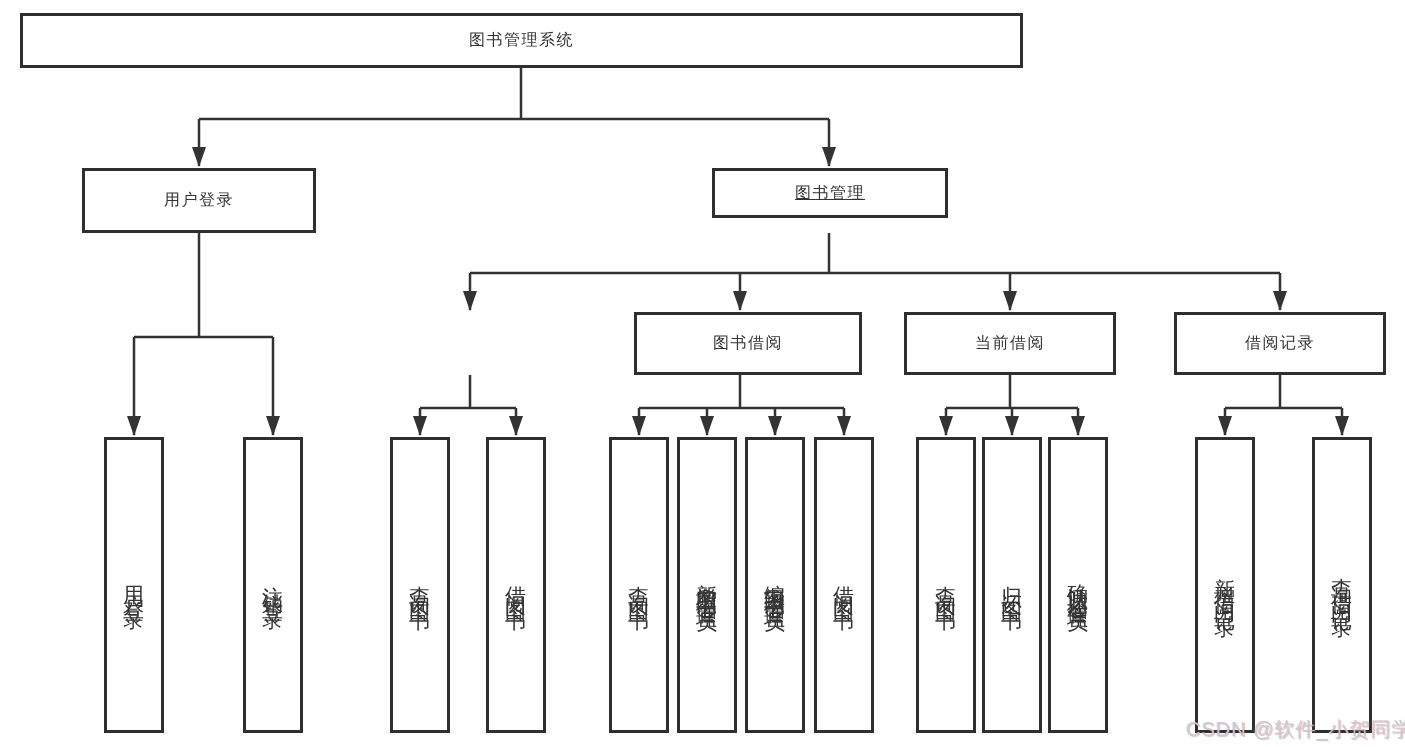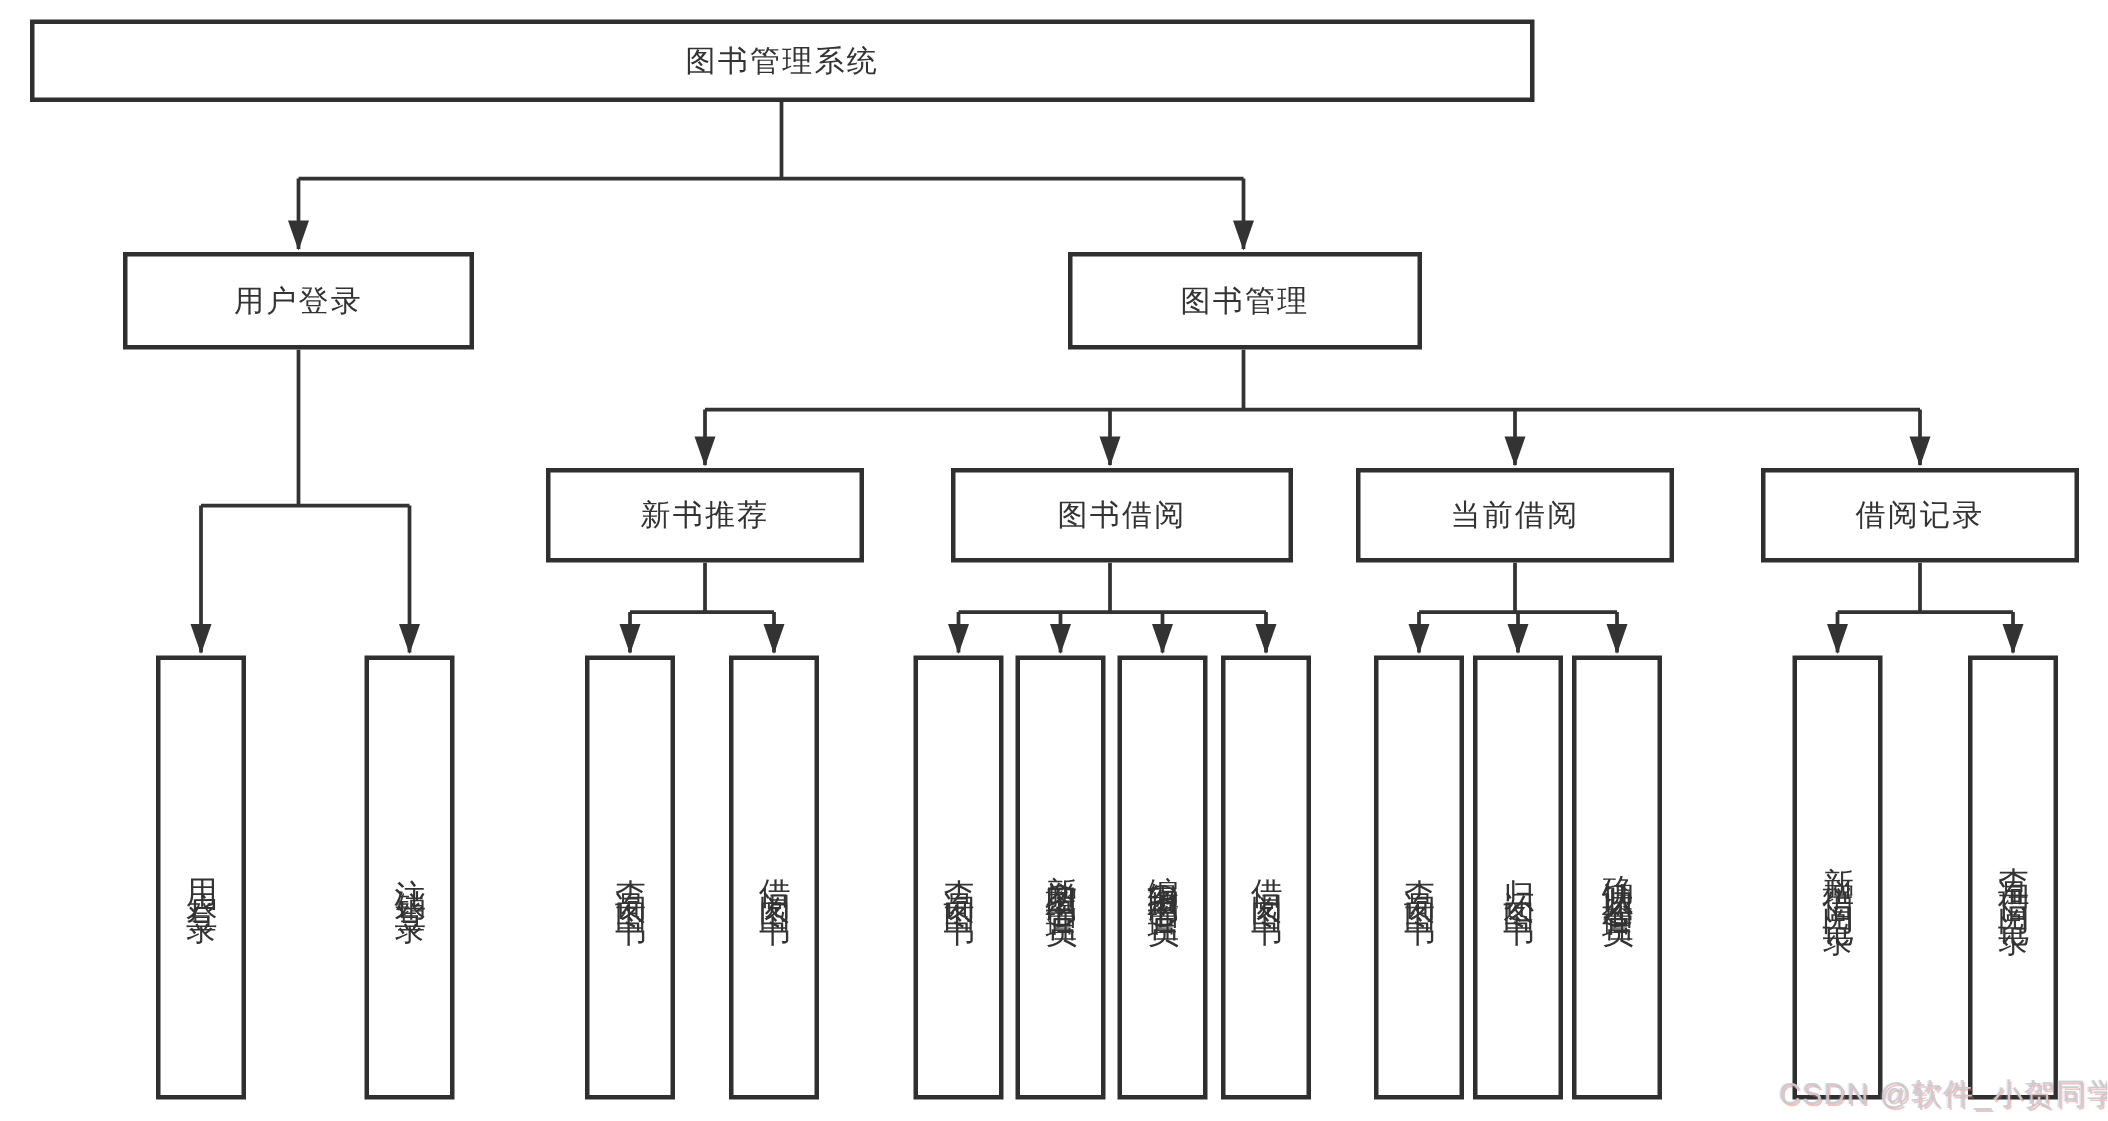--- a/index.html
+++ b/index.html
@@ -23,21 +23,21 @@
   }
   .box {
     position: absolute;
     box-sizing: border-box;
     border: 3px solid #2f2f2f;
     background: #ffffff;
     color: #333333;
     display: flex;
     align-items: center;
     justify-content: center;
-    font-size: 20px;
+    font-size: 16px;
     letter-spacing: 1.5px;
     text-align: center;
     white-space: nowrap;
   }
   .vbox {
     position: absolute;
     box-sizing: border-box;
     border: 3px solid #2f2f2f;
     background: #ffffff;
     color: #333333;
@@ -110,23 +110,22 @@
 
       <path d="M1280,375 V408 M1225,408 H1342"></path>
       <path d="M1225,408 V435" marker-end="url(#arrow)"></path>
       <path d="M1342,408 V435" marker-end="url(#arrow)"></path>
     </g>
   </svg>
 
   <div class="box" style="left:20px; top:13px; width:1003px; height:55px;">图书管理系统</div>
 
   <div class="box" style="left:82px; top:168px; width:234px; height:65px;">用户登录</div>
-  <div class="box" style="left:712px; top:168px; width:236px; height:65px;">图书管理</div>
+  <div class="box" style="left:712px; top:168px; width:236px; height:50px;text-decoration:underline;">图书管理</div>
 
-  <div class="box" style="left:364px; top:312px; width:212px; height:63px;">新书推荐</div>
   <div class="box" style="left:634px; top:312px; width:228px; height:63px;">图书借阅</div>
   <div class="box" style="left:904px; top:312px; width:212px; height:63px;text-align:center;">当前借阅</div>
   <div class="box" style="left:1174px; top:312px; width:212px; height:63px;">借阅记录</div>
 
   <div class="vbox" style="left:104px;">用户登录</div>
   <div class="vbox" style="left:243px;">注销登录</div>
 
   <div class="vbox" style="left:390px;">查询图书</div>
   <div class="vbox" style="left:486px;">借阅图书</div>
 

